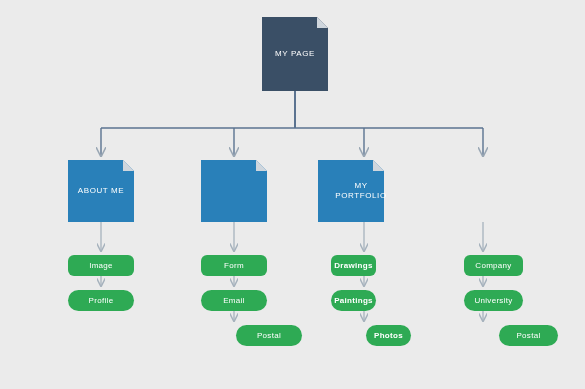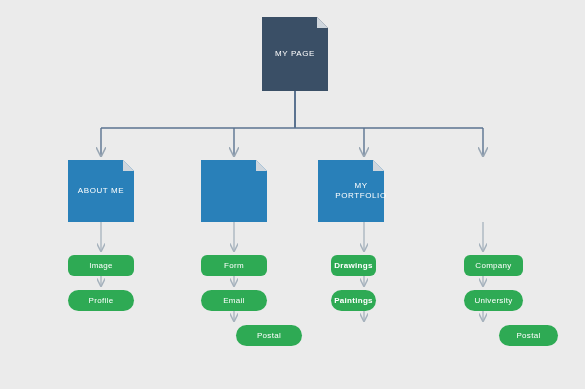--- a/index.html
+++ b/index.html
@@ -181,19 +181,20 @@
 
     <div class="pill col0 r0">Image</div>
     <div class="pill col0 r1">Profile</div>
 
     <div class="pill col1 r0">Form</div>
     <div class="pill col1 r1">Email</div>
     <div class="pill col1 r2">Postal</div>
 
     <div class="pill col2 r0">Drawings</div>
     <div class="pill col2 r1">Paintings</div>
+    <div class="pill col2 r2">Photos</div>
 
     <div class="pill col3 r0">Company</div>
     <div class="pill col3 r1">University</div>
     <div class="pill col3 r2">Postal</div>
 
   </div>
 </div>
 
 </body></html>

